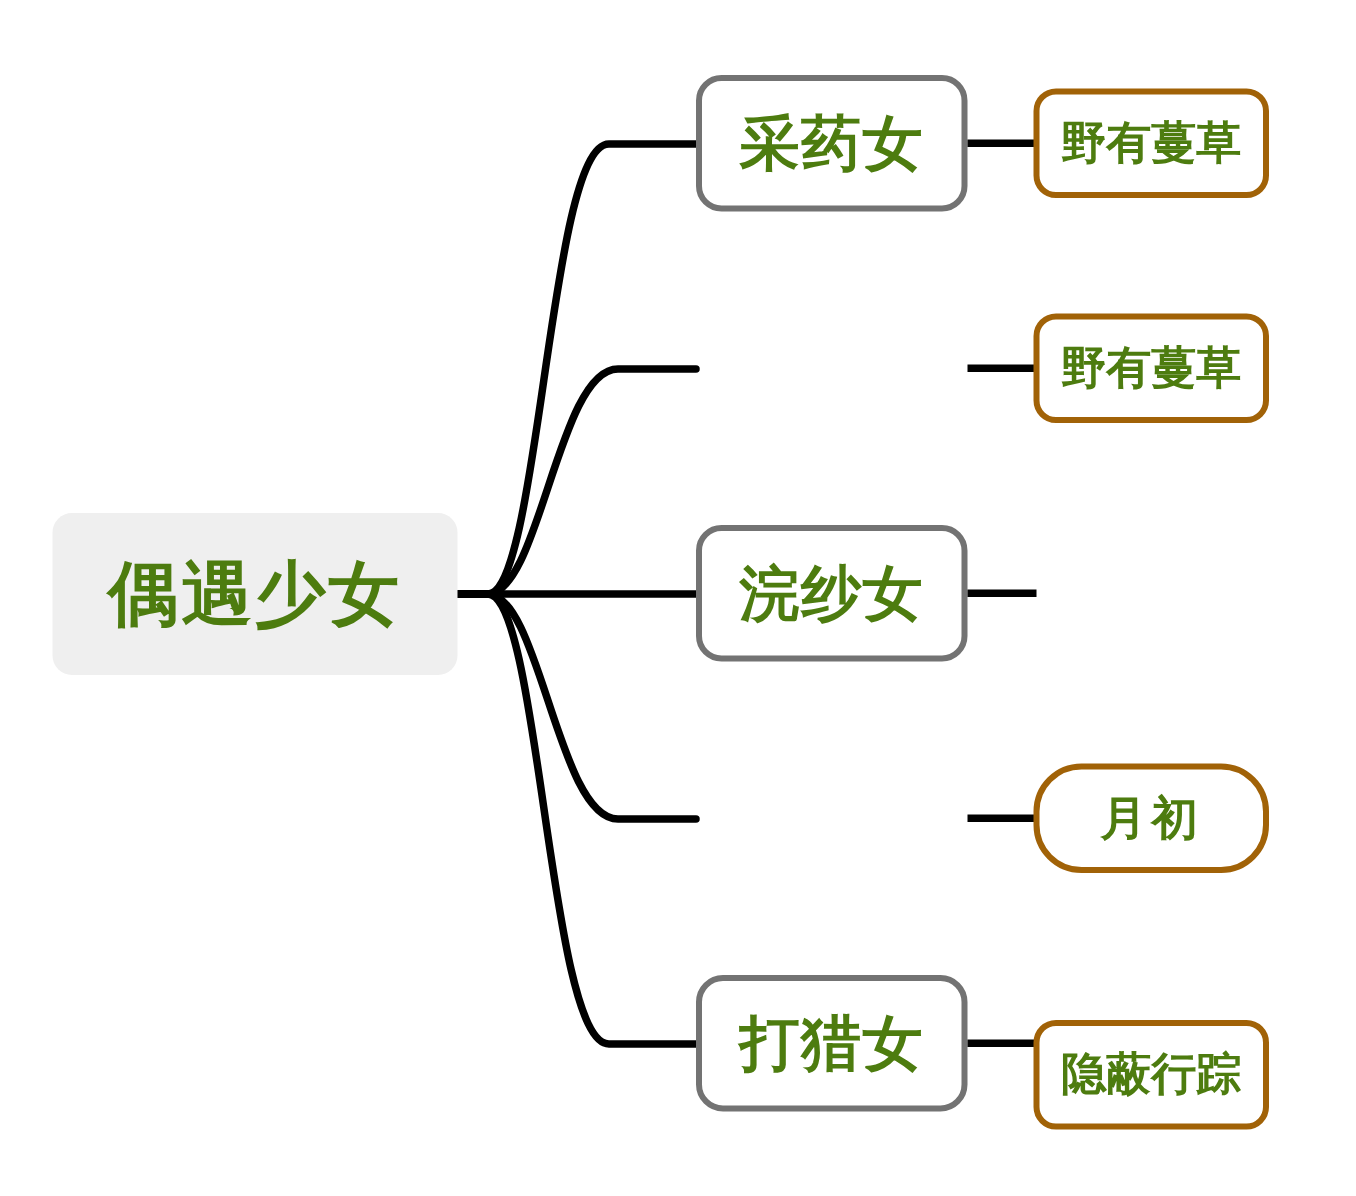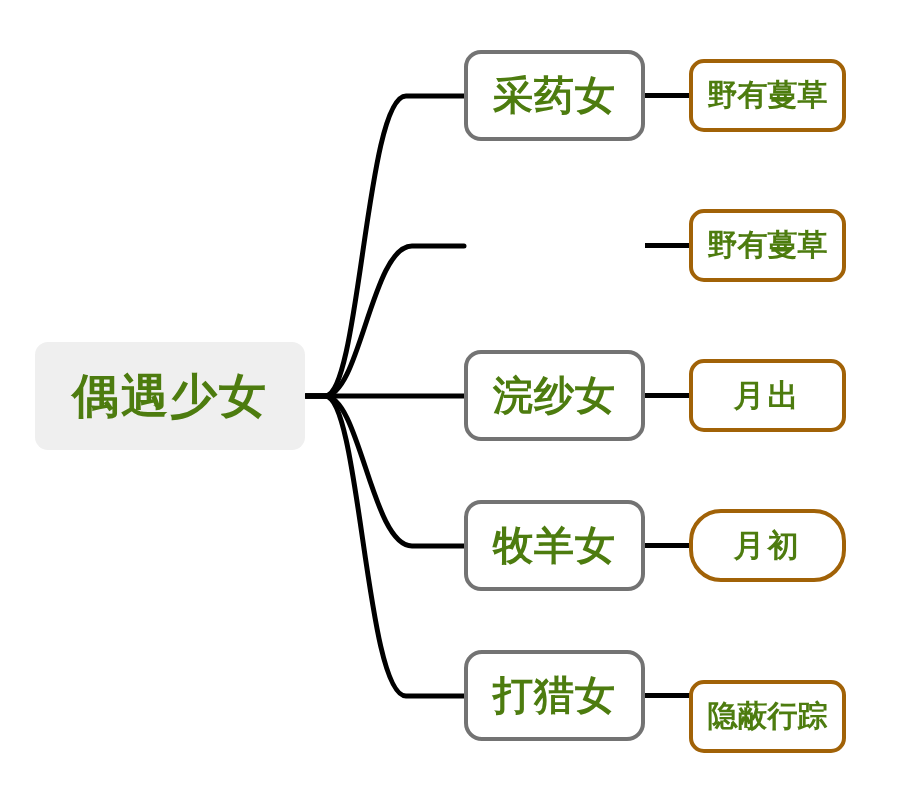--- a/index.html
+++ b/index.html
@@ -121,23 +121,21 @@
 
   <div class="node mid-node r0">采药女</div>
   <div class="link r0"></div>
   <div class="node leaf-node r0">野有蔓草</div>
 
   <div class="link r1"></div>
   <div class="node leaf-node r1">野有蔓草</div>
 
   <div class="node mid-node r2">浣纱女</div>
   <div class="link r2"></div>
-  <div class="node leaf-node short r2">月出</div>
 
-  <div class="node mid-node r3">牧羊女</div>
   <div class="link r3"></div>
   <div class="node leaf-node short r3">月初</div>
 
   <div class="node mid-node r4">打猎女</div>
   <div class="link r4"></div>
   <div class="node leaf-node r4">隐蔽行踪</div>
 
 </div>
 
 </body></html>

